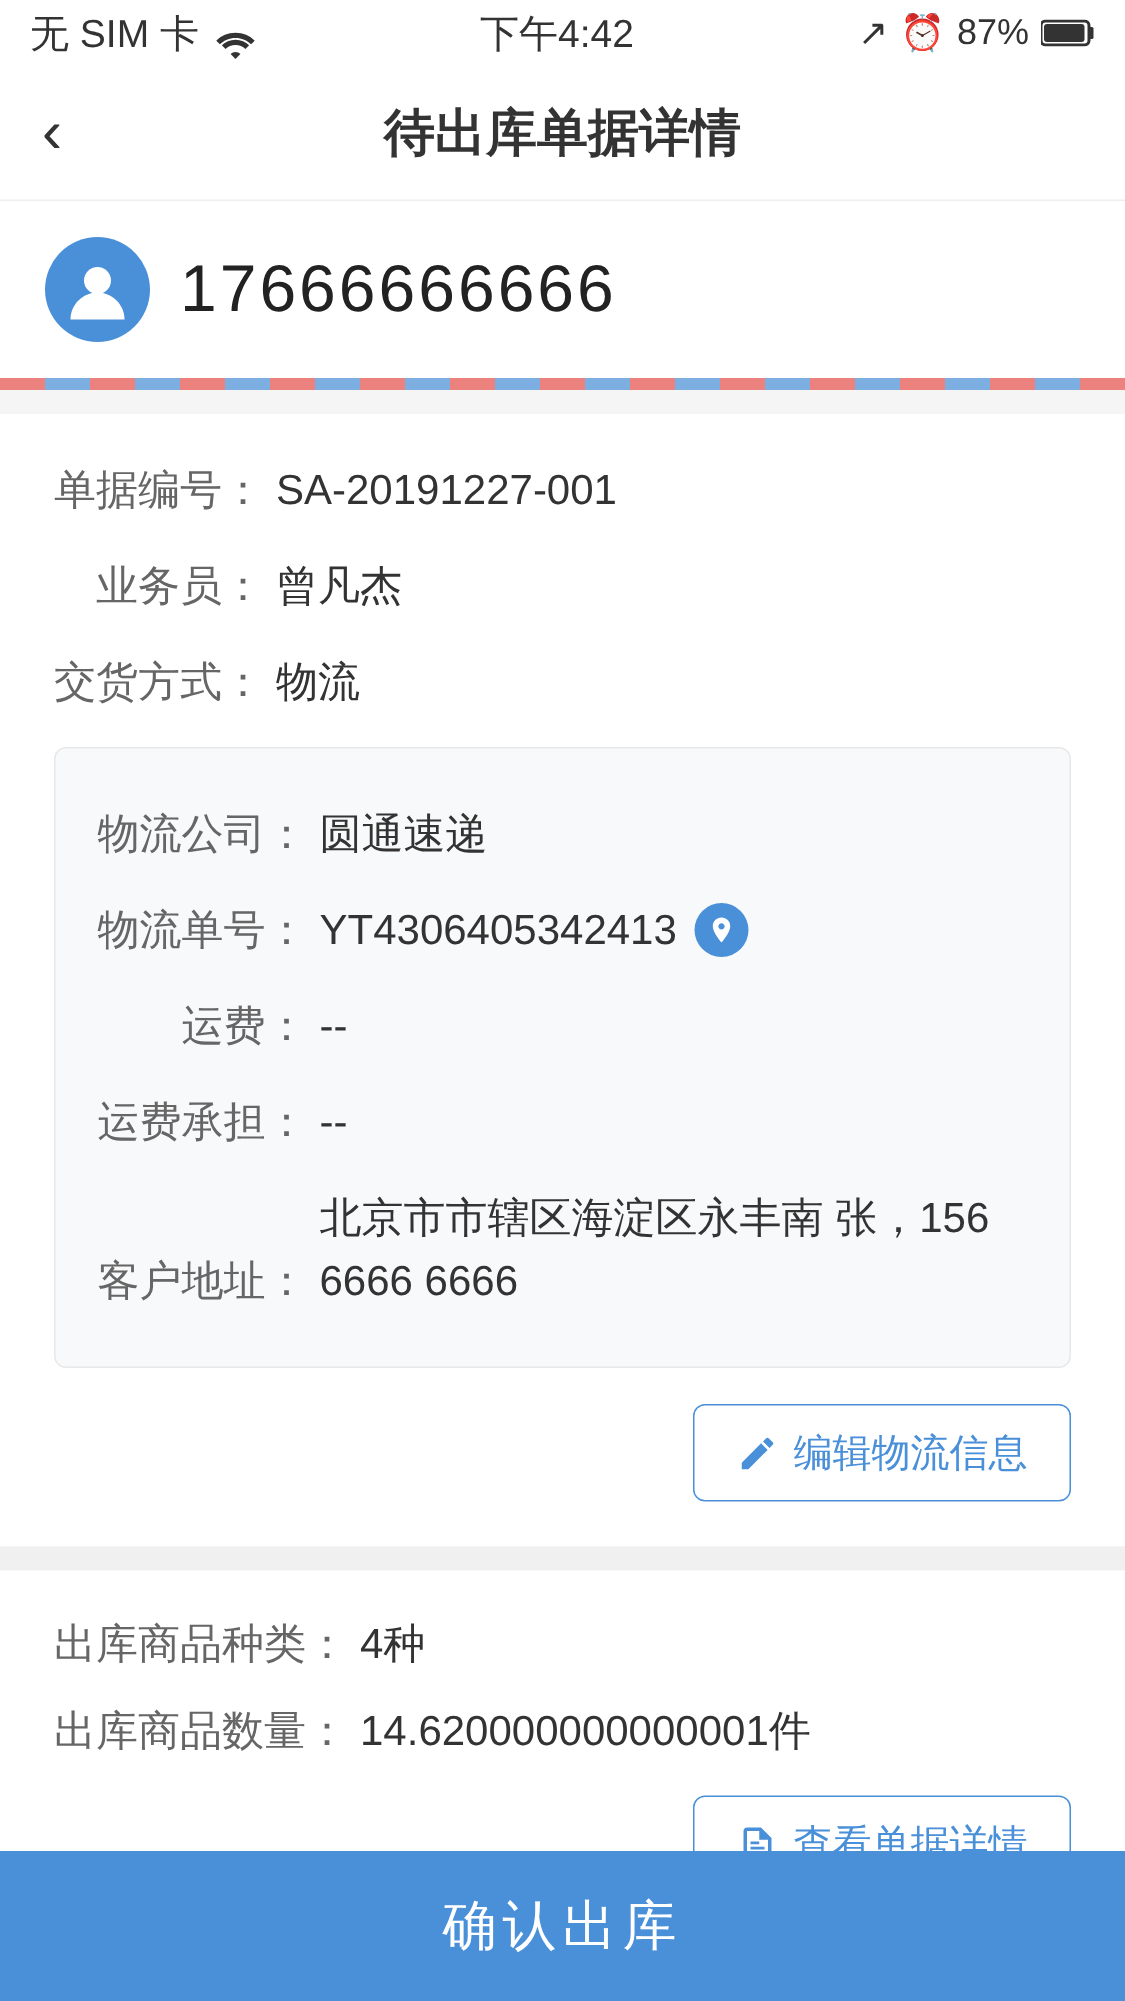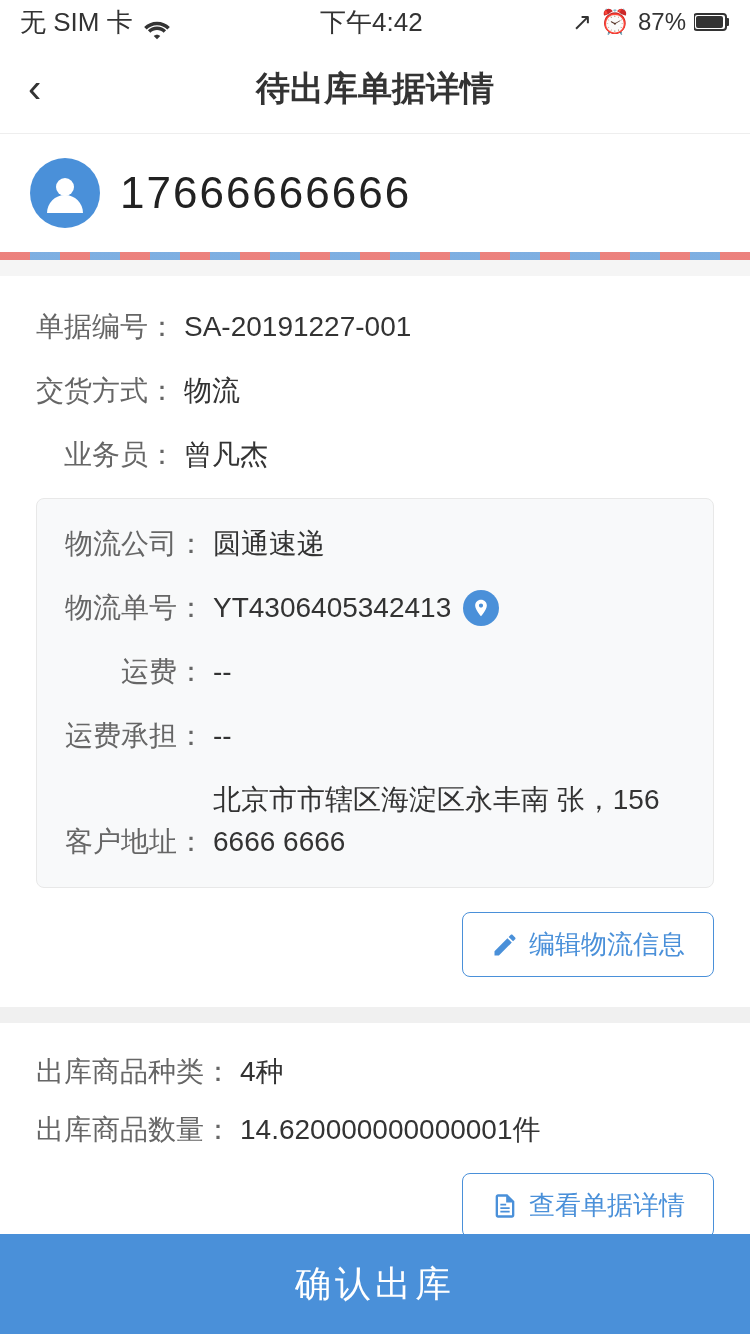--- a/index.html
+++ b/index.html
@@ -94,21 +94,21 @@
     
     .section {
       background: #fff;
       margin-top: 16px;
       padding: 30px 36px;
     }
     .section-inner {
       background: #f8f9fa;
       border: 1px solid #e8e8e8;
       border-radius: 8px;
-      padding: 24px 28px;
+      padding: 36px 28px;
       margin-top: 20px;
     }
 
     .info-row {
       display: flex;
       align-items: flex-end;
       margin-bottom: 22px;
       font-size: 28px;
       line-height: 1.5;
     }
@@ -263,26 +263,26 @@
 </div>
 
 <div class="dashed-divider"></div>
 
 <div class="section">
   <div class="info-row">
     <span class="info-label">单据编号：</span>
     <span class="info-value">SA-20191227-001</span>
   </div>
   <div class="info-row">
+    <span class="info-label">业务员：</span>
+    <span class="info-value">曾凡杰</span>
+  </div>
+  <div class="info-row">
     <span class="info-label">交货方式：</span>
     <span class="info-value">物流</span>
-  </div>
-  <div class="info-row">
-    <span class="info-label">业务员：</span>
-    <span class="info-value">曾凡杰</span>
   </div>
 
   <div class="section-inner">
     <div class="info-row">
       <span class="info-label">物流公司：</span>
       <span class="info-value">圆通速递</span>
     </div>
     <div class="info-row">
       <span class="info-label">物流单号：</span>
       <span class="info-value">

